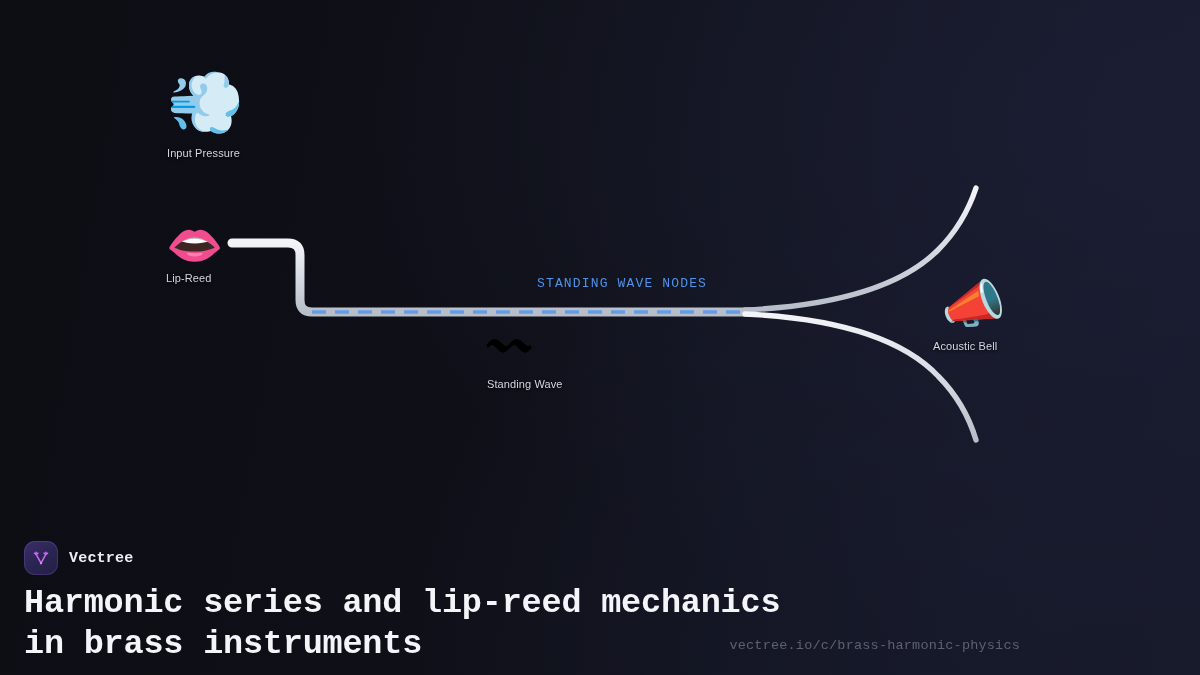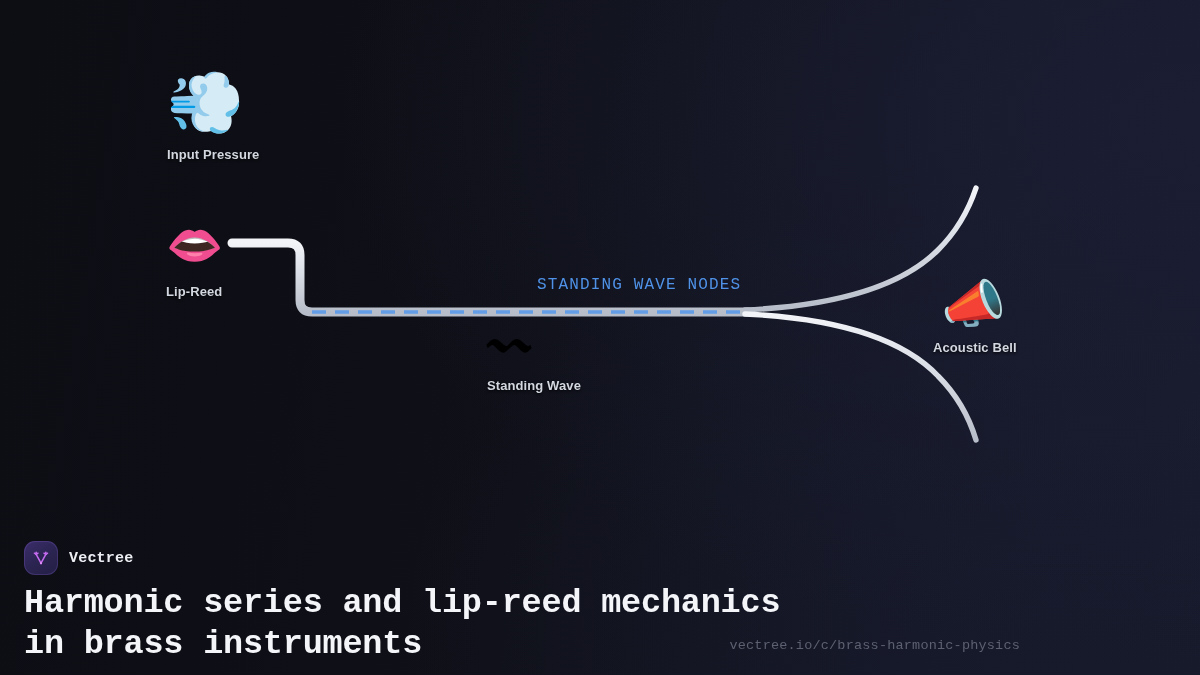--- a/index.html
+++ b/index.html
@@ -37,50 +37,50 @@
     align-items:center;
   }
   .node-icon {
     font-family:"DejaVu Sans", sans-serif;
     line-height:1;
     -webkit-font-smoothing:antialiased;
   }
   .node-label {
     margin-top:10px;
     font-family:"Liberation Sans", sans-serif;
-    font-weight:bold;
-    font-size:13px;
+    font-weight:normal;
+    font-size:11px;
     letter-spacing:0.1px;
     color:#d3d7df;
     white-space:nowrap;
     text-shadow:0 1px 3px rgba(0,0,0,0.85);
   }
 
   #node-input-pressure { left:167px; top:72px; align-items:flex-start; }
   #node-input-pressure .node-icon { font-size:62px; }
   #node-input-pressure .node-label { margin-top:13px; }
 
   #node-lip-reed { left:166px; top:222px; align-items:flex-start; }
   #node-lip-reed .node-icon { font-size:46px; }
-  #node-lip-reed .node-label { margin-top:16px; }
+  #node-lip-reed .node-label { margin-top:4px; }
 
   #node-standing-wave { left:487px; top:322px; align-items:flex-start; }
   #node-standing-wave .node-icon { font-size:44px; filter:grayscale(1) brightness(0.85); }
   #node-standing-wave .node-label { margin-top:12px; }
 
   #node-acoustic-bell { left:933px; top:278px; align-items:flex-start; }
   #node-acoustic-bell .node-icon { font-size:52px; padding-left:8px; }
   #node-acoustic-bell .node-label { }
 
   
   #wave-node-annotation {
     position:absolute;
     left:537px; top:276px;
     font-family:"Liberation Mono", monospace;
-    font-size:16px;
+    font-size:13px;
     font-weight:normal;
     letter-spacing:1.15px;
     color:#4f92e8;
     white-space:nowrap;
   }
 
   
   #footer {
     position:absolute;
     left:0; bottom:0;

